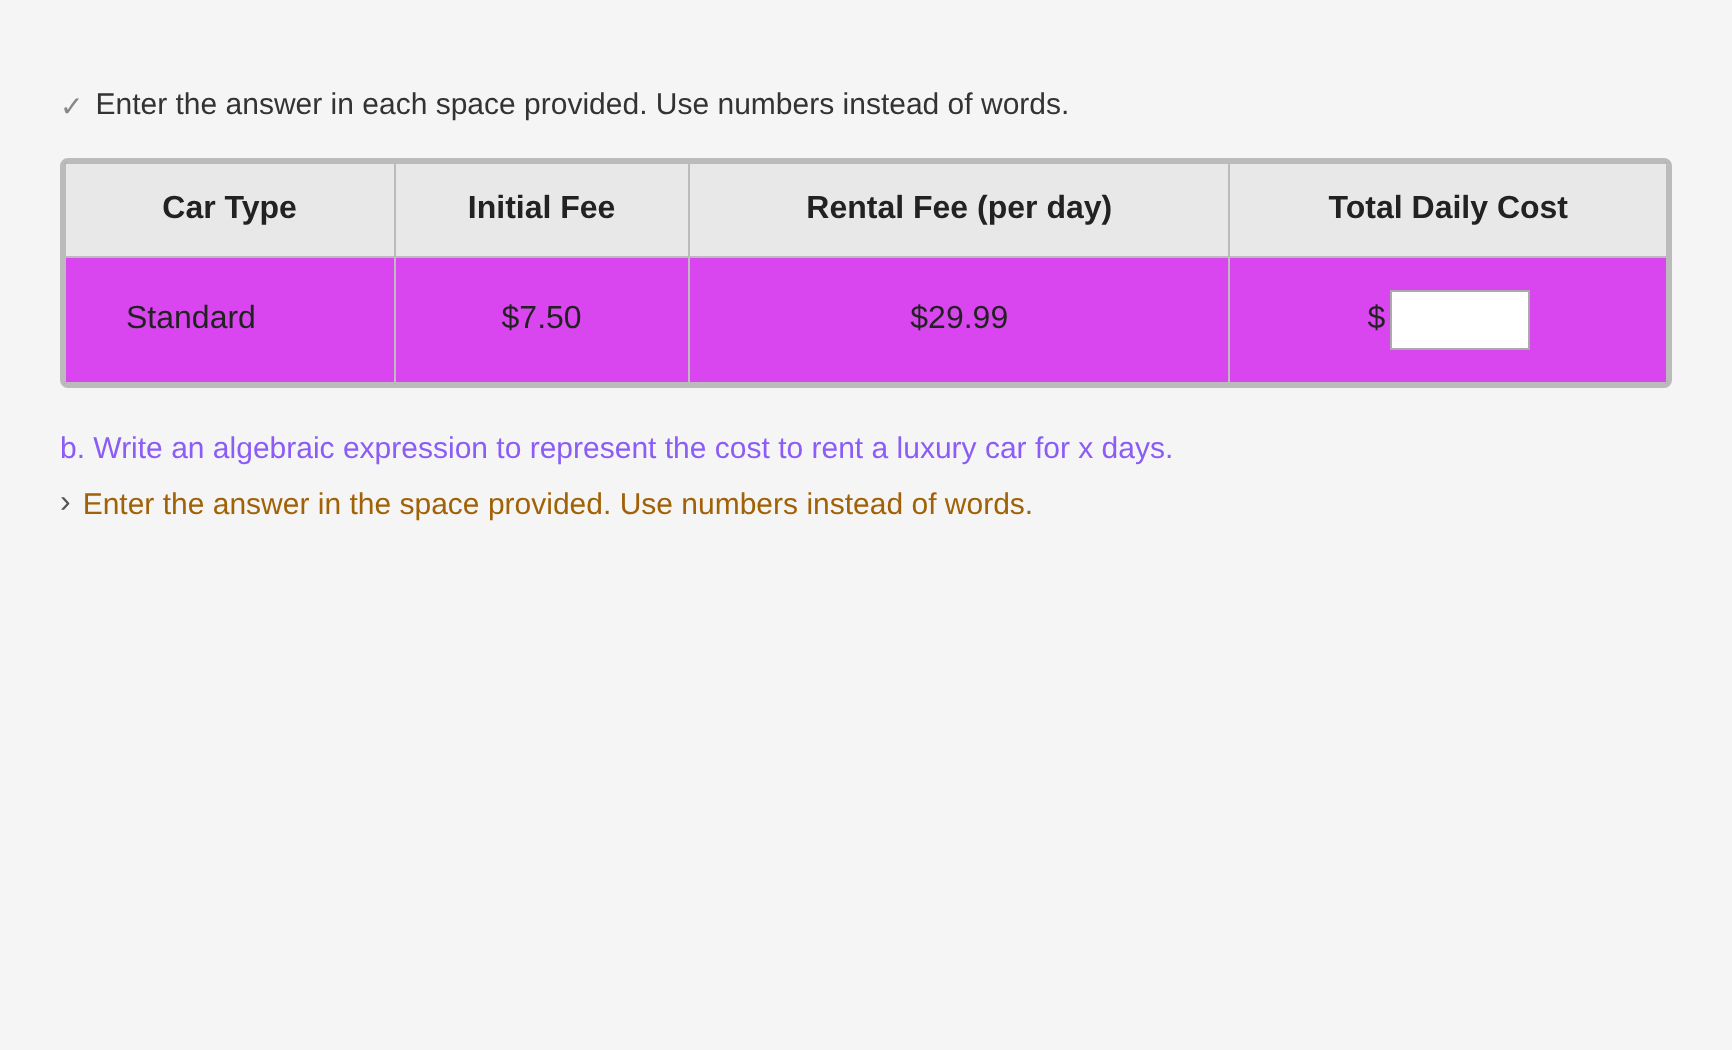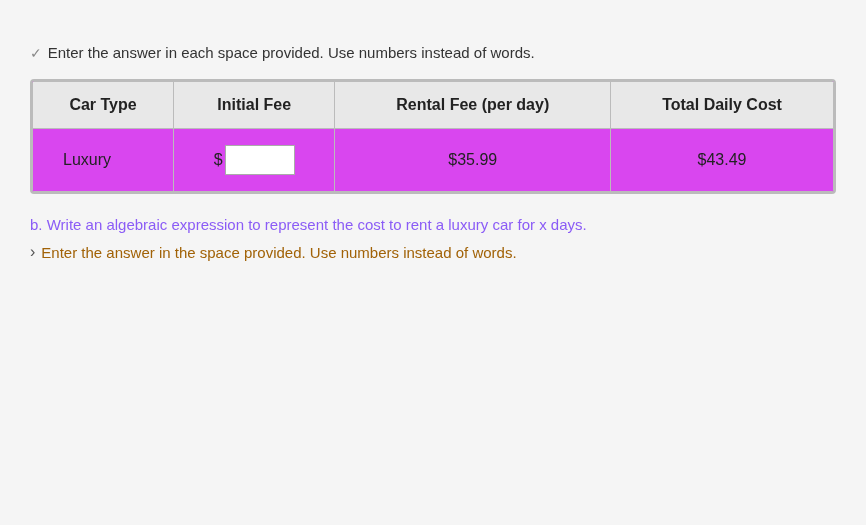--- a/index.html
+++ b/index.html
@@ -101,26 +101,26 @@
     <thead>
       <tr>
         <th>Car Type</th>
         <th>Initial Fee</th>
         <th>Rental Fee (per day)</th>
         <th>Total Daily Cost</th>
       </tr>
     </thead>
     <tbody id="table-body">
         <tr>
-          <td>Luxury</td>
+          <td>Standard</td>
+          <td>$7.50</td>
+          <td>$29.99</td>
           <td><div class="input-cell">
               <span>$</span>
               <input type="text" style="">
             </div></td>
-          <td>$35.99</td>
-          <td>$43.49</td>
         </tr>
       </tbody>
   </table>
 </div>
 
 <p class="footer-note">b. Write an algebraic expression to represent the cost to rent a luxury car for x days.</p>
 <p class="footer-instruction">Enter the answer in the space provided. Use numbers instead of words.</p>
 
 </body></html>

